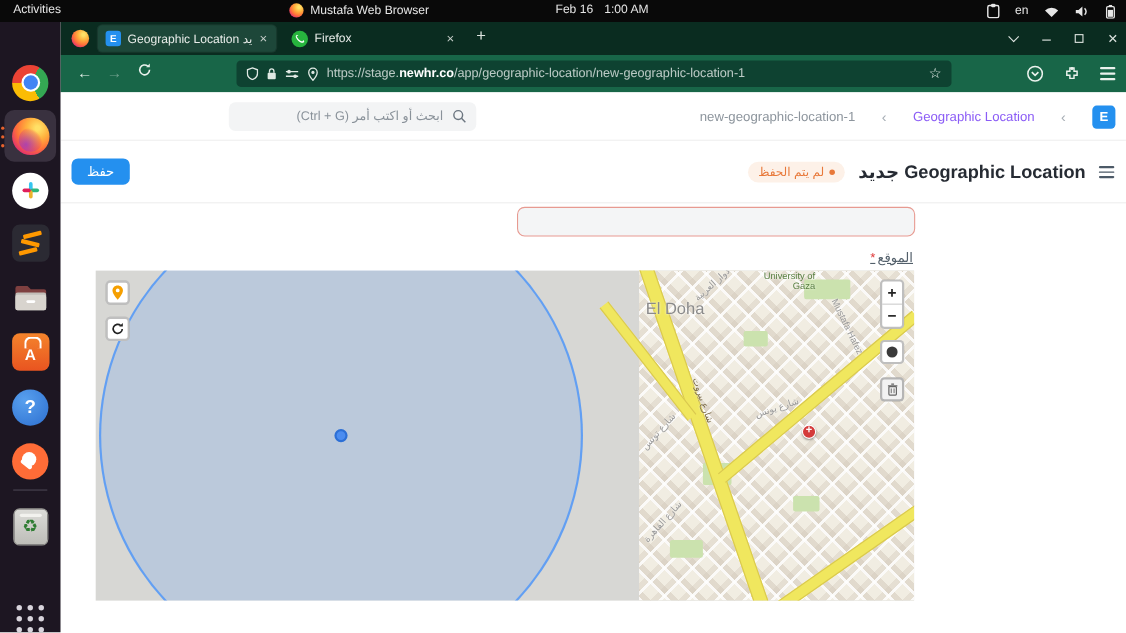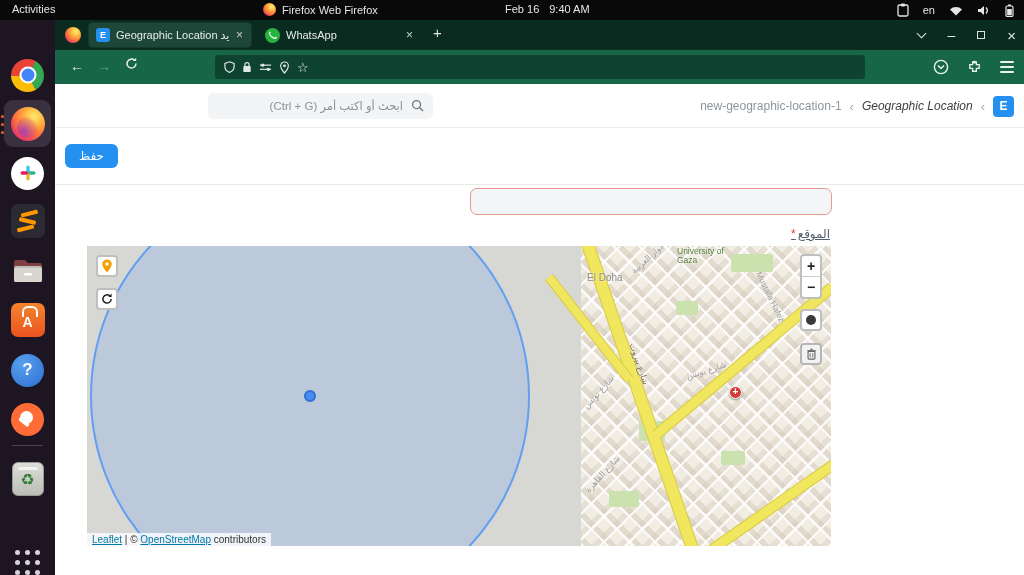--- a/index.html
+++ b/index.html
@@ -71,23 +71,23 @@
   .app-header { position:absolute; left:0; top:0; width:969px; height:44px; background:#fff; border-bottom:1px solid #ededed; }
   .ah-left { position:absolute; left:13px; top:0; height:44px; display:flex; align-items:center; gap:13px; }
   .avatar { width:28px; height:28px; border-radius:50%; background:#fbdfd8; color:#e06a52; font-size:11px; font-weight:bold; display:flex; align-items:center; justify-content:center; }
   .help { display:flex; align-items:center; gap:5px; color:#383f45; font-size:12.5px; }
   .chev-sm { width:6px; height:6px; border-right:1.4px solid #7a828a; border-bottom:1.4px solid #7a828a; transform:rotate(45deg); margin-top:-2px; }
   .vdiv { width:1px; height:18px; background:#e4e6e8; }
   .search-box { position:absolute; left:153px; top:9px; width:225px; height:26px; }
   .search-box input { width:100%; height:100%; border:none; outline:none; background:#f3f4f5; border-radius:6px; font-size:11.5px; color:#343a40; text-align:right; padding:0 30px 0 10px; font-family:inherit; }
   .search-box input::placeholder { color:#8a929a; }
   .search-mag { position:absolute; right:9px; top:6px; }
-  .breadcrumb { position:absolute; right:10px; top:0; height:44px; display:flex; align-items:center; gap:8px; font-size:12px; }
+  .breadcrumb { position:absolute; right:10px; top:0; height:44px; display:flex; align-items:center; gap:24px; font-size:12px; }
   .crumb-muted { color:#8d959d; }
-  .crumb-strong { color:#404040;font-style:italic; }
+  .crumb-strong { color:#8b5cf6; }
   .crumb-sep { color:#a7aeb5; font-size:13px; }
   .logo-sq { width:21px; height:21px; border-radius:4px; background:#2490ef; color:#fff; font-weight:bold; font-size:12px; display:flex; align-items:center; justify-content:center; }
 
   .title-row { position:absolute; left:0; top:44px; width:969px; height:57px; background:#fff; border-bottom:1px solid #e9e9e9; box-shadow:0 2px 4px rgba(0,0,0,.04);padding-left:15px; }
   .save-btn { position:absolute; left:10px; top:16px; background:#2490ef; color:#fff; border:none; border-radius:6px; font-size:12px; padding:5px 14px; font-family:inherit; }
   .tr-right { position:absolute; right:11px; top:0; height:57px; display:flex; align-items:center; gap:12px; }
   .status-badge { display:flex; direction:rtl; align-items:center; gap:5px; background:#fdf1e8; color:#e8793a; font-size:11px; padding:3px 9px; border-radius:10px; }
   .status-badge i { width:5px; height:5px; border-radius:50%; background:#e8793a; }
   .page-title { font-size:16.5px; font-weight:bold; color:#262b33; }
   .burger { display:flex; flex-direction:column; gap:3px; }
@@ -106,46 +106,46 @@
   .geo-dot { position:absolute; left:217px; top:144px; width:12px; height:12px; border-radius:50%; background:#4b8cf0; border:2px solid #2c6fd6; }
   .tiles { position:absolute; right:0; top:0; width:250px; height:300px; background-color:#f1ede2;
     background-image:
       repeating-linear-gradient(45deg, rgba(255,255,255,.85) 0 2.5px, transparent 2.5px 18px),
       repeating-linear-gradient(-45deg, rgba(255,255,255,.85) 0 2.5px, transparent 2.5px 18px),
       repeating-linear-gradient(45deg, rgba(212,202,188,.55) 0 8px, transparent 8px 18px),
       repeating-linear-gradient(-45deg, rgba(212,202,188,.4) 0 8px, transparent 8px 18px); }
   .green-patch { position:absolute; background:#cbe2ae; border-radius:2px; }
   .yroad { position:absolute; background:#f0e75e; border-top:1px solid #d9c84f; border-bottom:1px solid #d9c84f; transform-origin:0 0; }
   .osm-label { position:absolute; font-size:8.5px; color:#999; white-space:nowrap; transform-origin:0 0; text-shadow:0 0 2px #fff; }
-  .osm-uni { color:#567d3e; font-size:8.5px; width:64px; white-space:normal; text-align:left; line-height:1.1; }
-  .osm-district { color:#8a8a8a; font-size:10px; }
+  .osm-uni { color:#567d3e; font-size:8.5px; width:64px; white-space:normal; text-align:right; line-height:1.1; }
+  .osm-district { color:#8a8a8a; font-size:15px; }
   .osm-road-label { color:#7a6a45; }
   .hosp-marker { position:absolute; width:13px; height:13px; border-radius:50%; background:#d43b3b; border:1.5px solid #fff; box-shadow:0 1px 2px rgba(0,0,0,.4); color:#fff; font-size:10px; font-weight:bold; line-height:10px; text-align:center; }
   .lf-btn { position:absolute; width:22px; height:22px; background:#fff; border:2px solid rgba(0,0,0,.25); border-radius:4px; display:flex; align-items:center; justify-content:center; }
   .zoombox { position:absolute; right:9px; top:8px; width:22px; height:45px; background:#fff; border:2px solid rgba(0,0,0,.25); border-radius:4px; display:flex; flex-direction:column; }
   .zoombox div { flex:1; display:flex; align-items:center; justify-content:center; font-size:14px; font-weight:bold; color:#222; }
   .zoombox div:first-child { border-bottom:1px solid #ccc; }
   .circle-tool-dot { width:10px; height:10px; border-radius:50%; background:#3a3a3a; }
   .attribution { position:absolute; left:0; bottom:0; background:rgba(255,255,255,.78); font-size:10px; color:#333; padding:1px 5px; }
   .attribution a { color:#0078a8; }
 </style>
 </head>
 <body>
 
 <div class="screen">
 
   <div class="topbar">
     <span class="activities">Activities</span>
     <span class="win-title">
       <i class="ff-mini"></i>
-      <span>Firefox Web Firefox</span>
+      <span>Mustafa Web Browser</span>
     </span>
     <span class="clock">
       <span>Feb 16</span>
-      <span>9:40 AM</span>
+      <span>1:00 AM</span>
     </span>
     <span class="tray">
       <svg width="12" height="14" viewBox="0 0 12 14">
           <rect x="1" y="2" width="10" height="11" rx="1.5" fill="none" stroke="#e6e6e6" stroke-width="1.3"></rect>
           <rect x="4" y="0.5" width="4" height="3" rx="1" fill="#e6e6e6"></rect>
         </svg>
       <span>en</span>
       <svg width="14" height="11" viewBox="0 0 14 11">
           <path d="M7 10.5 1 4.5A8.5 8.5 0 0 1 13 4.5Z" fill="#e6e6e6"></path>
         </svg>
@@ -239,21 +239,21 @@
         <span class="favicon-e">E</span>
         <span class="tab-title">Geographic Location جديد</span>
         <span class="tab-close">×</span>
       </div>
       <div class="tab" style="left:203px;width:163px;">
         <span class="ic-wa">
           <svg width="9" height="9" viewBox="0 0 16 16">
               <path d="M3 3c1 4 5 8 9 9l2-2.5 1.5 3-2 1.5C8 14.5 1.5 8 1.5 3L3.5 1 6 2.5 3 3z" fill="#fff"></path>
             </svg>
         </span>
-        <span class="tab-title">WhatsApp</span>
+        <span class="tab-title">Firefox</span>
         <span class="tab-close">×</span>
       </div>
       <span class="newtab-btn">+</span>
       <div class="tabbar-right">
         <span class="chev"></span>
         <span style="font-size:14px;">–</span>
         <span class="win-restore"></span>
         <span style="font-size:15px;">×</span>
       </div>
     </div>
@@ -278,20 +278,21 @@
         <svg width="13" height="10" viewBox="0 0 14 10">
             <line x1="1" y1="3" x2="13" y2="3" stroke="#dfe8e3" stroke-width="1.3"></line>
             <circle cx="4" cy="3" r="1.8" fill="#dfe8e3"></circle>
             <line x1="1" y1="7.5" x2="13" y2="7.5" stroke="#dfe8e3" stroke-width="1.3"></line>
             <circle cx="10" cy="7.5" r="1.8" fill="#dfe8e3"></circle>
           </svg>
         <svg width="11" height="13" viewBox="0 0 12 14">
             <path d="M6 1C3.5 1 1.8 2.8 1.8 5.2 1.8 8.3 6 13 6 13s4.2-4.7 4.2-7.8C10.2 2.8 8.5 1 6 1Z" fill="none" stroke="#dfe8e3" stroke-width="1.3"></path>
             <circle cx="6" cy="5.2" r="1.6" fill="#dfe8e3"></circle>
           </svg>
+        <span class="url-text"><span>https://stage.</span><b>newhr.co</b><span>/app/geographic-location/new-geographic-location-1</span></span>
         <span style="color:#eaf2ed;font-size:13px;">☆</span>
       </div>
       <div class="navbar-right">
         <svg width="16" height="16" viewBox="0 0 16 16">
             <circle cx="8" cy="8" r="6.6" fill="none" stroke="#eaf2ed" stroke-width="1.4"></circle>
             <path d="M5 6.5 8 9.5 11 6.5" stroke="#eaf2ed" stroke-width="1.5" fill="none"></path>
           </svg>
         <svg width="15" height="15" viewBox="0 0 16 16">
             <path d="M6 2h4v3h3v4h-3v3H6v-3H3V5h3z" fill="none" stroke="#eaf2ed" stroke-width="1.4"></path>
             <circle cx="8" cy="2.4" r="1.5" fill="#eaf2ed"></circle>
@@ -318,20 +319,32 @@
           <span class="crumb-muted">new-geographic-location-1</span>
           <span class="crumb-sep">‹</span>
           <span class="crumb-strong">Geographic Location</span>
           <span class="crumb-sep">‹</span>
           <span class="logo-sq">E</span>
         </div>
       </div>
 
       <div class="title-row">
         <button class="save-btn">حفظ</button>
+        <div class="tr-right">
+          <span class="status-badge">
+            <i></i>
+            <span>لم يتم الحفظ</span>
+          </span>
+          <span class="page-title" dir="rtl">Geographic Location جديد</span>
+          <span class="burger dark">
+              <i></i>
+              <i></i>
+              <i></i>
+            </span>
+        </div>
       </div>
 
       <div class="content">
         <input class="invalid-input" dir="rtl" value="" style="">
         <div class="field-label">
           <span>الموقع</span><span class="req">*</span>
         </div>
 
         <div class="map">
           <div class="geo-circle"></div>
@@ -381,21 +394,18 @@
           <div class="lf-btn" style="right:9px;top:97px;background:#f2f2f2;">
             <svg width="11" height="12" viewBox="0 0 12 14">
                 <rect x="2" y="4" width="8" height="9" rx="1" fill="none" stroke="#666" stroke-width="1.3"></rect>
                 <line x1="1" y1="3.2" x2="11" y2="3.2" stroke="#666" stroke-width="1.3"></line>
                 <line x1="4.5" y1="1.5" x2="7.5" y2="1.5" stroke="#666" stroke-width="1.3"></line>
                 <line x1="4.5" y1="6" x2="4.5" y2="11" stroke="#666" stroke-width="1"></line>
                 <line x1="7.5" y1="6" x2="7.5" y2="11" stroke="#666" stroke-width="1"></line>
               </svg>
           </div>
 
-          <div class="attribution">
-            <a href="#">Leaflet</a><span> | </span><span>© </span><a href="#">OpenStreetMap</a><span> contributors</span>
-          </div>
         </div>
       </div>
 
     </div>
   </div>
 </div>
 
 </body></html>

